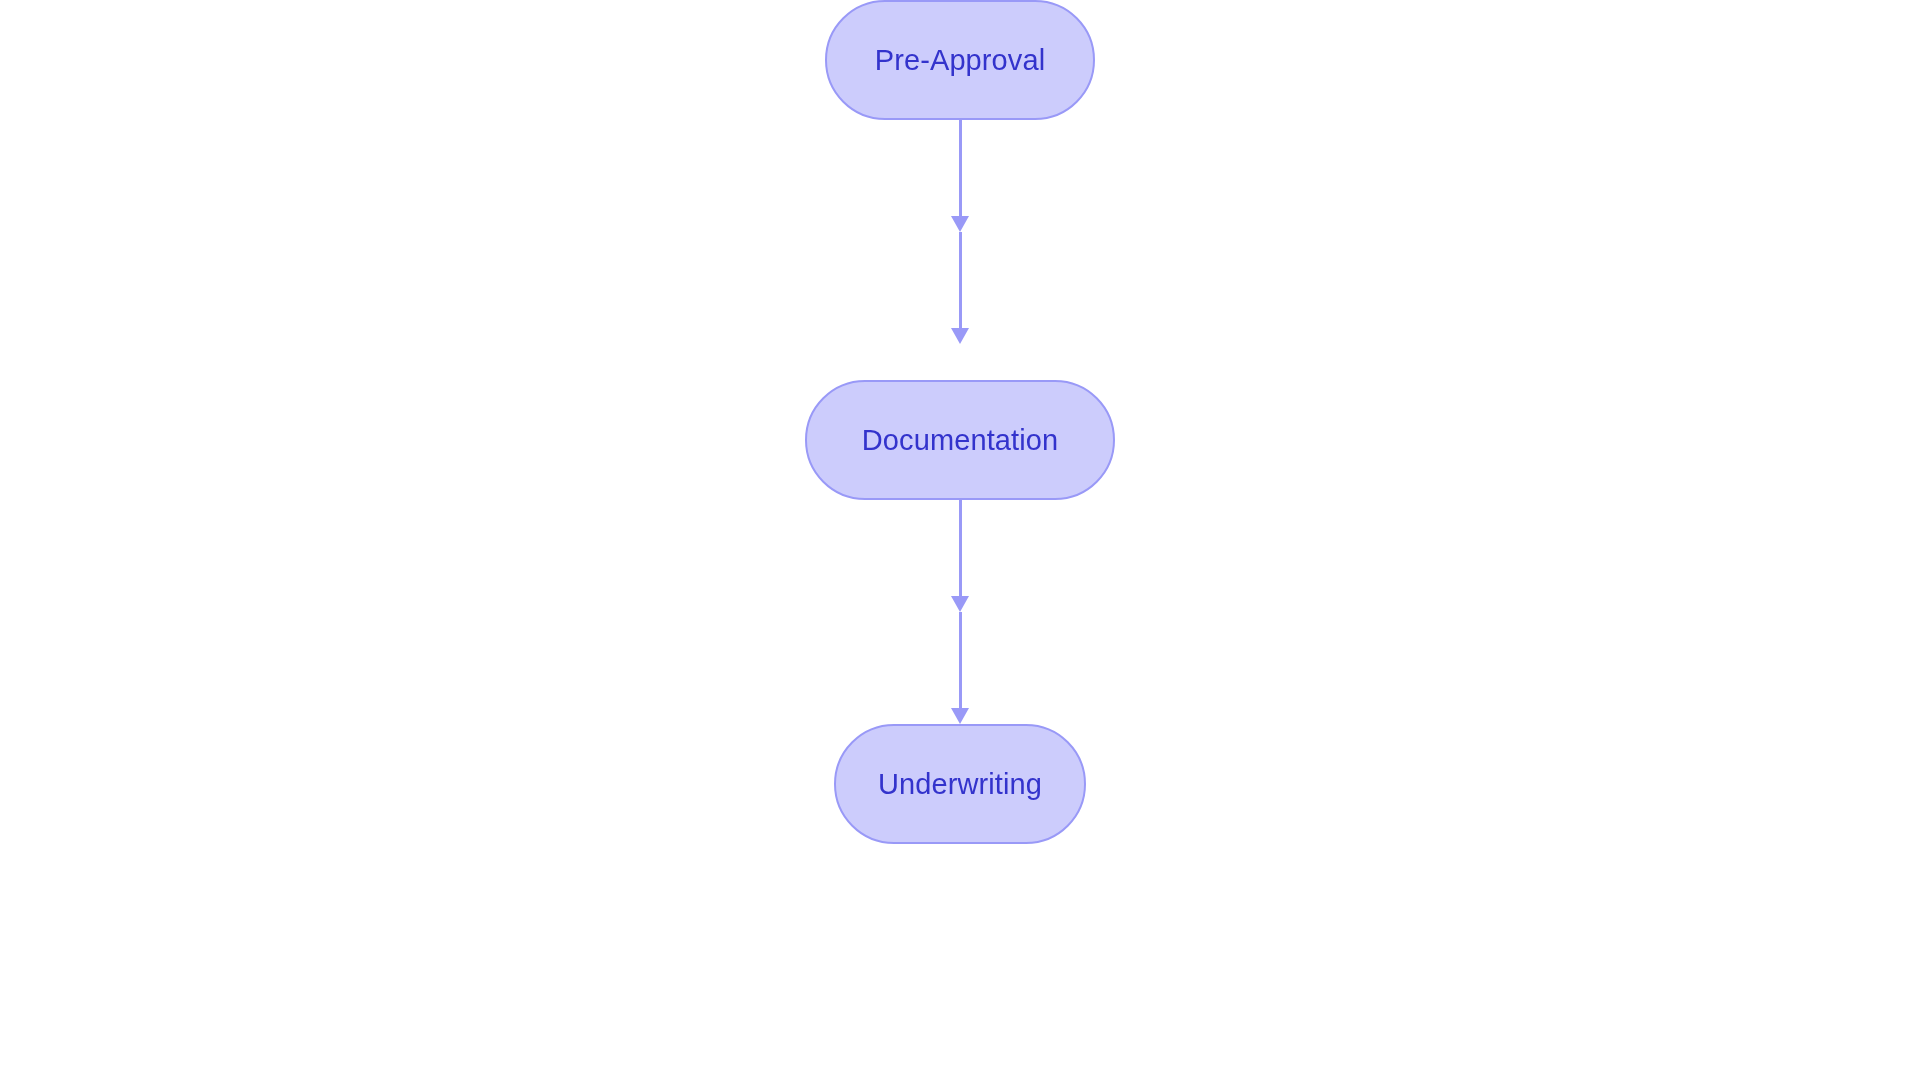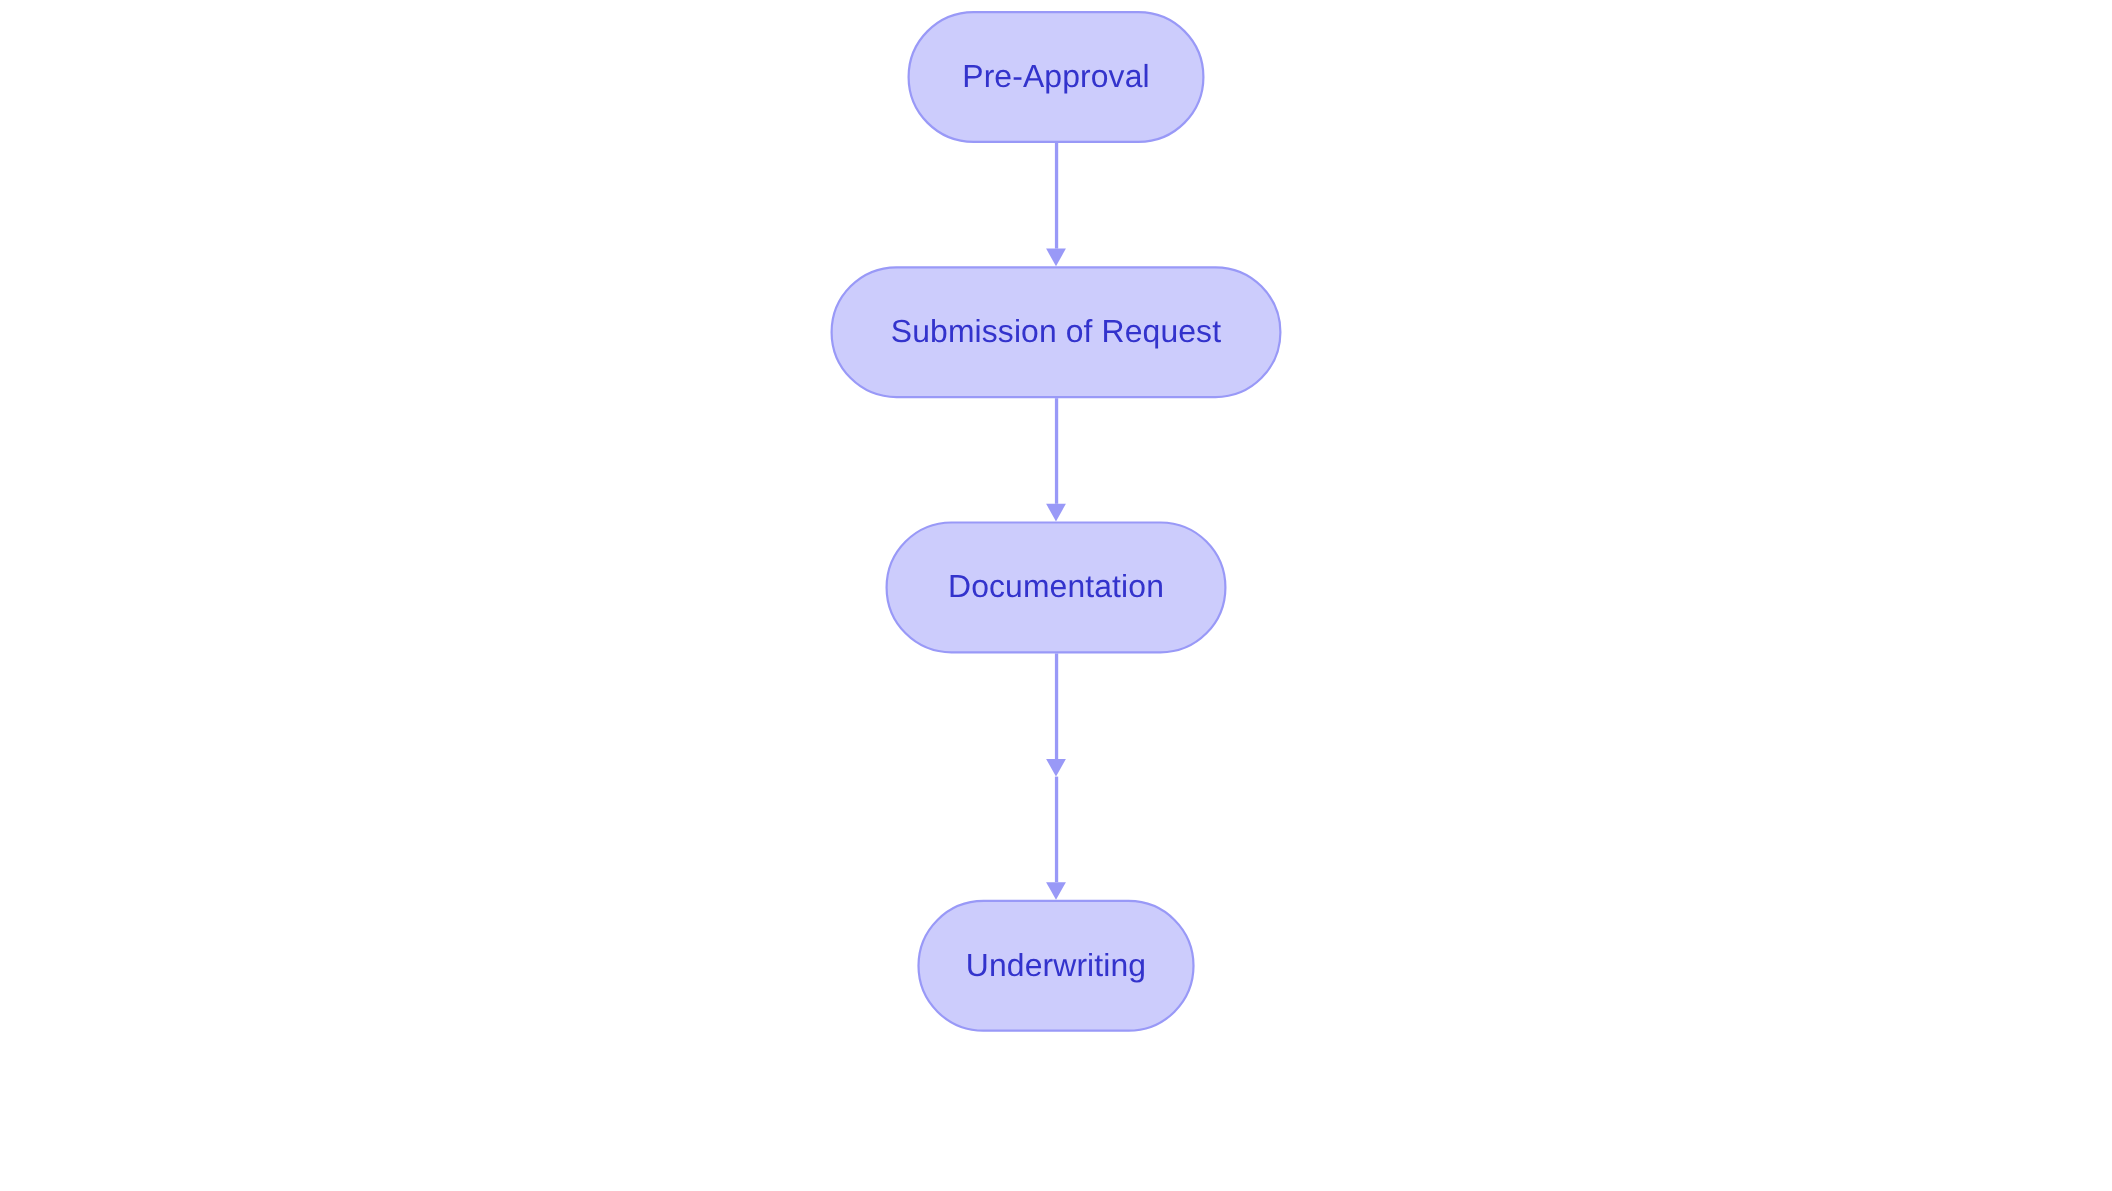--- a/index.html
+++ b/index.html
@@ -24,21 +24,20 @@
   .flow-column {
     position: absolute;
     left: 0;
     top: 0;
     width: 1920px;
     height: 1083px;
     display: flex;
     flex-direction: column;
     align-items: center;
     justify-content: flex-start;
-    padding-top: 10px;
     box-sizing: border-box;
   }
 
   .flow-node {
     box-sizing: border-box;
     height: 120px;
     background: #ccccfc;
     border: 2px solid #9999f7;
     border-radius: 60px;
     display: flex;
@@ -52,21 +51,21 @@
     font-size: 29px;
     font-weight: 400;
     line-height: 1;
     letter-spacing: 0.1px;
     white-space: nowrap;
     font-family: "Liberation Sans", "DejaVu Sans", sans-serif;
   }
 
   .node-w-0 { width: 270px; }
   .node-w-1 { width: 410px; }
-  .node-w-2 { width: 310px; }
+  .node-w-2 { width: 310px; margin-top: 36px; }
   .node-w-3 { width: 276px; }
   .node-w-4 { width: 252px; }
 
   .flow-connector {
     position: relative;
     width: 20px;
     height: 112px;
     flex: 0 0 auto;
     display: flex;
     flex-direction: column;
@@ -95,23 +94,20 @@
 
     <div class="flow-node node-w-0">
       <span class="flow-node-label">Pre-Approval</span>
     </div>
 
     <div class="flow-connector">
       <div class="connector-line"></div>
       <div class="connector-arrowhead"></div>
     </div>
 
-    <div class="flow-node node-w-1">
-      <span class="flow-node-label">Submission of Request</span>
-    </div>
 
     <div class="flow-connector">
       <div class="connector-line"></div>
       <div class="connector-arrowhead"></div>
     </div>
 
     <div class="flow-node node-w-2">
       <span class="flow-node-label">Documentation</span>
     </div>
 

